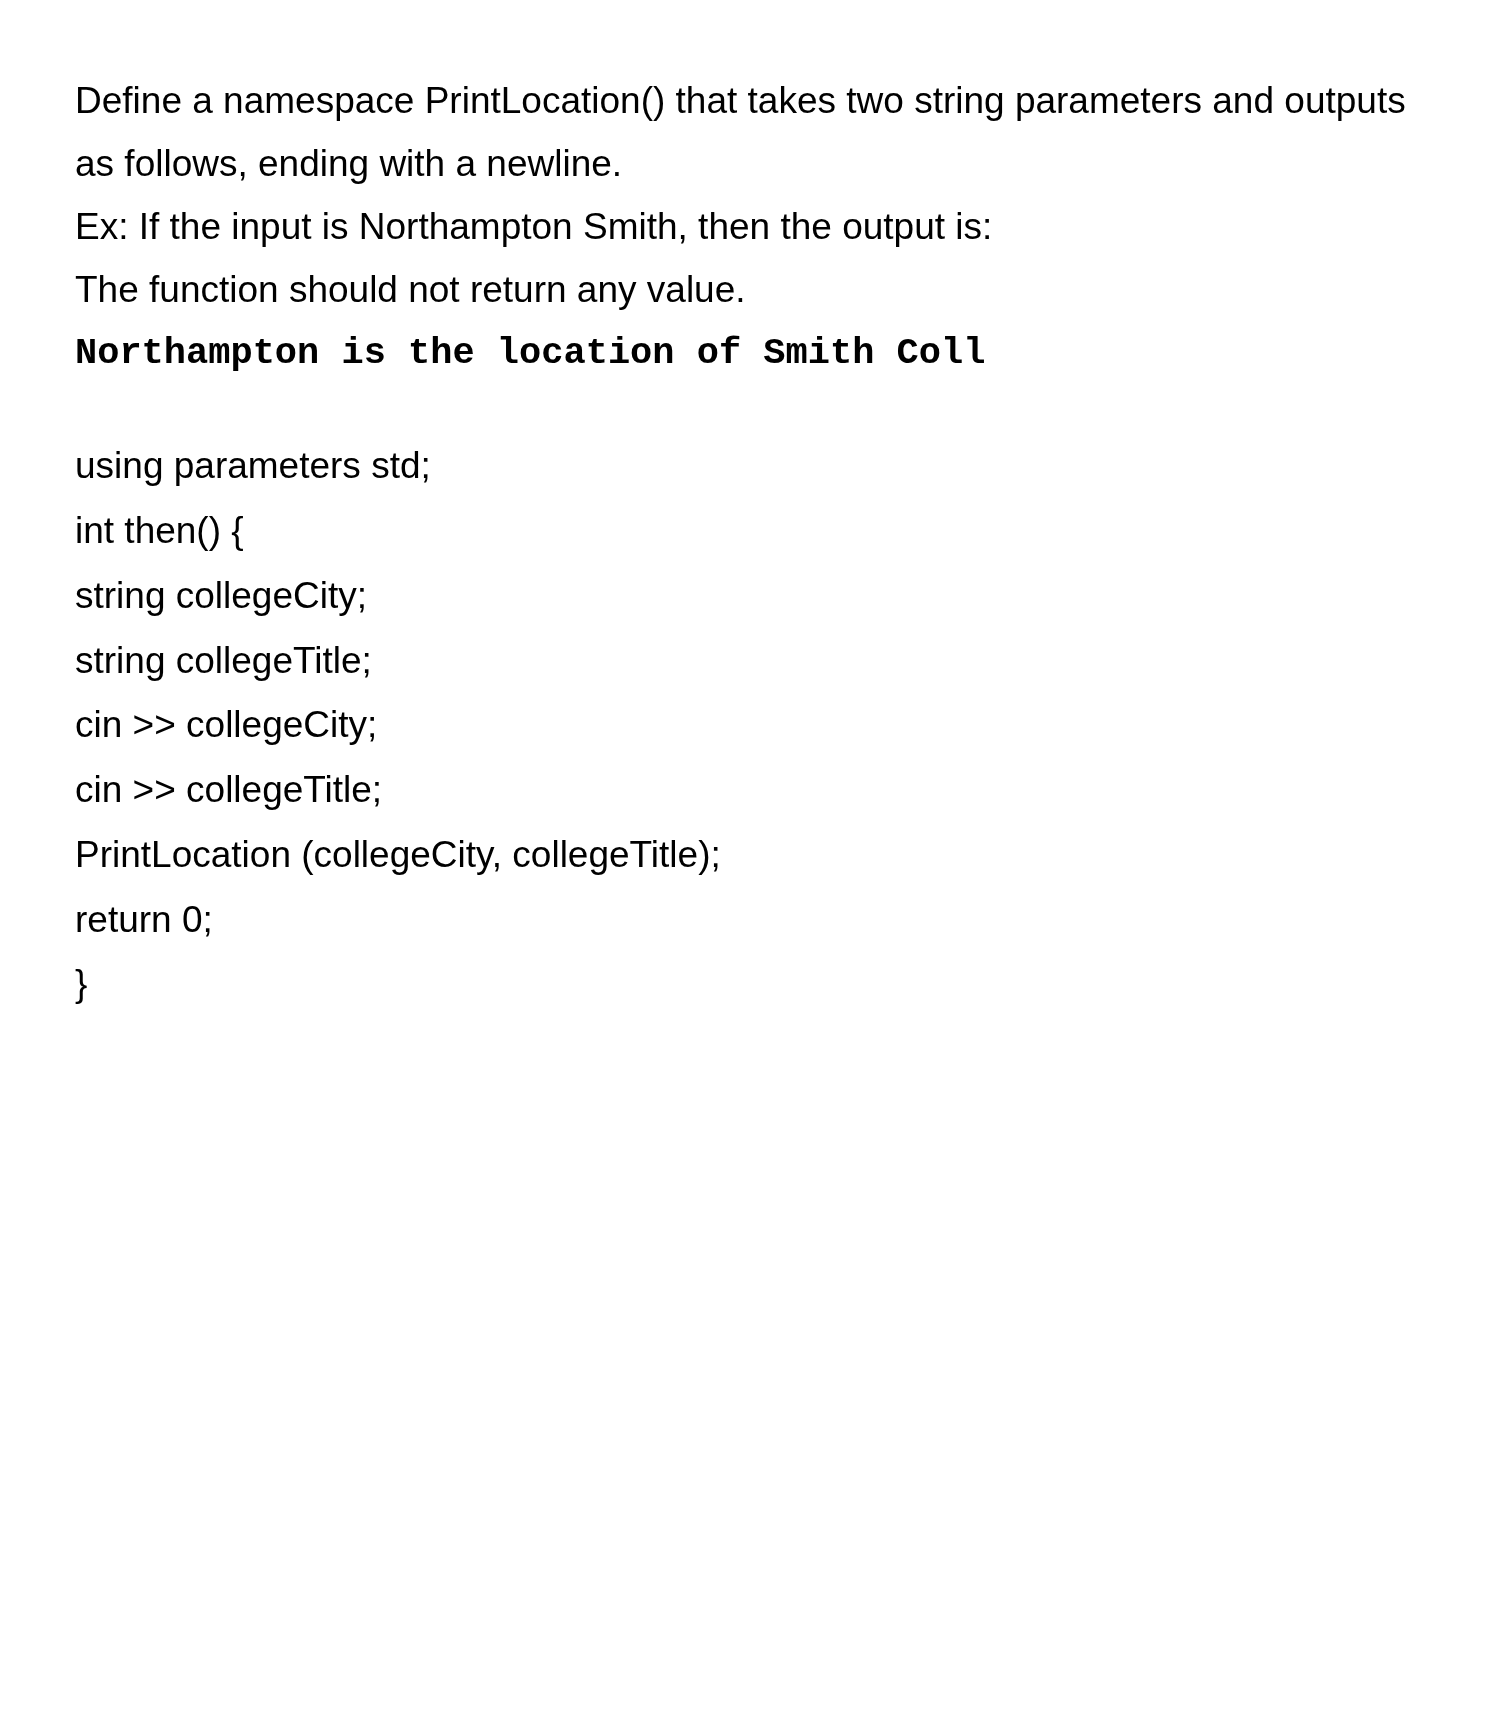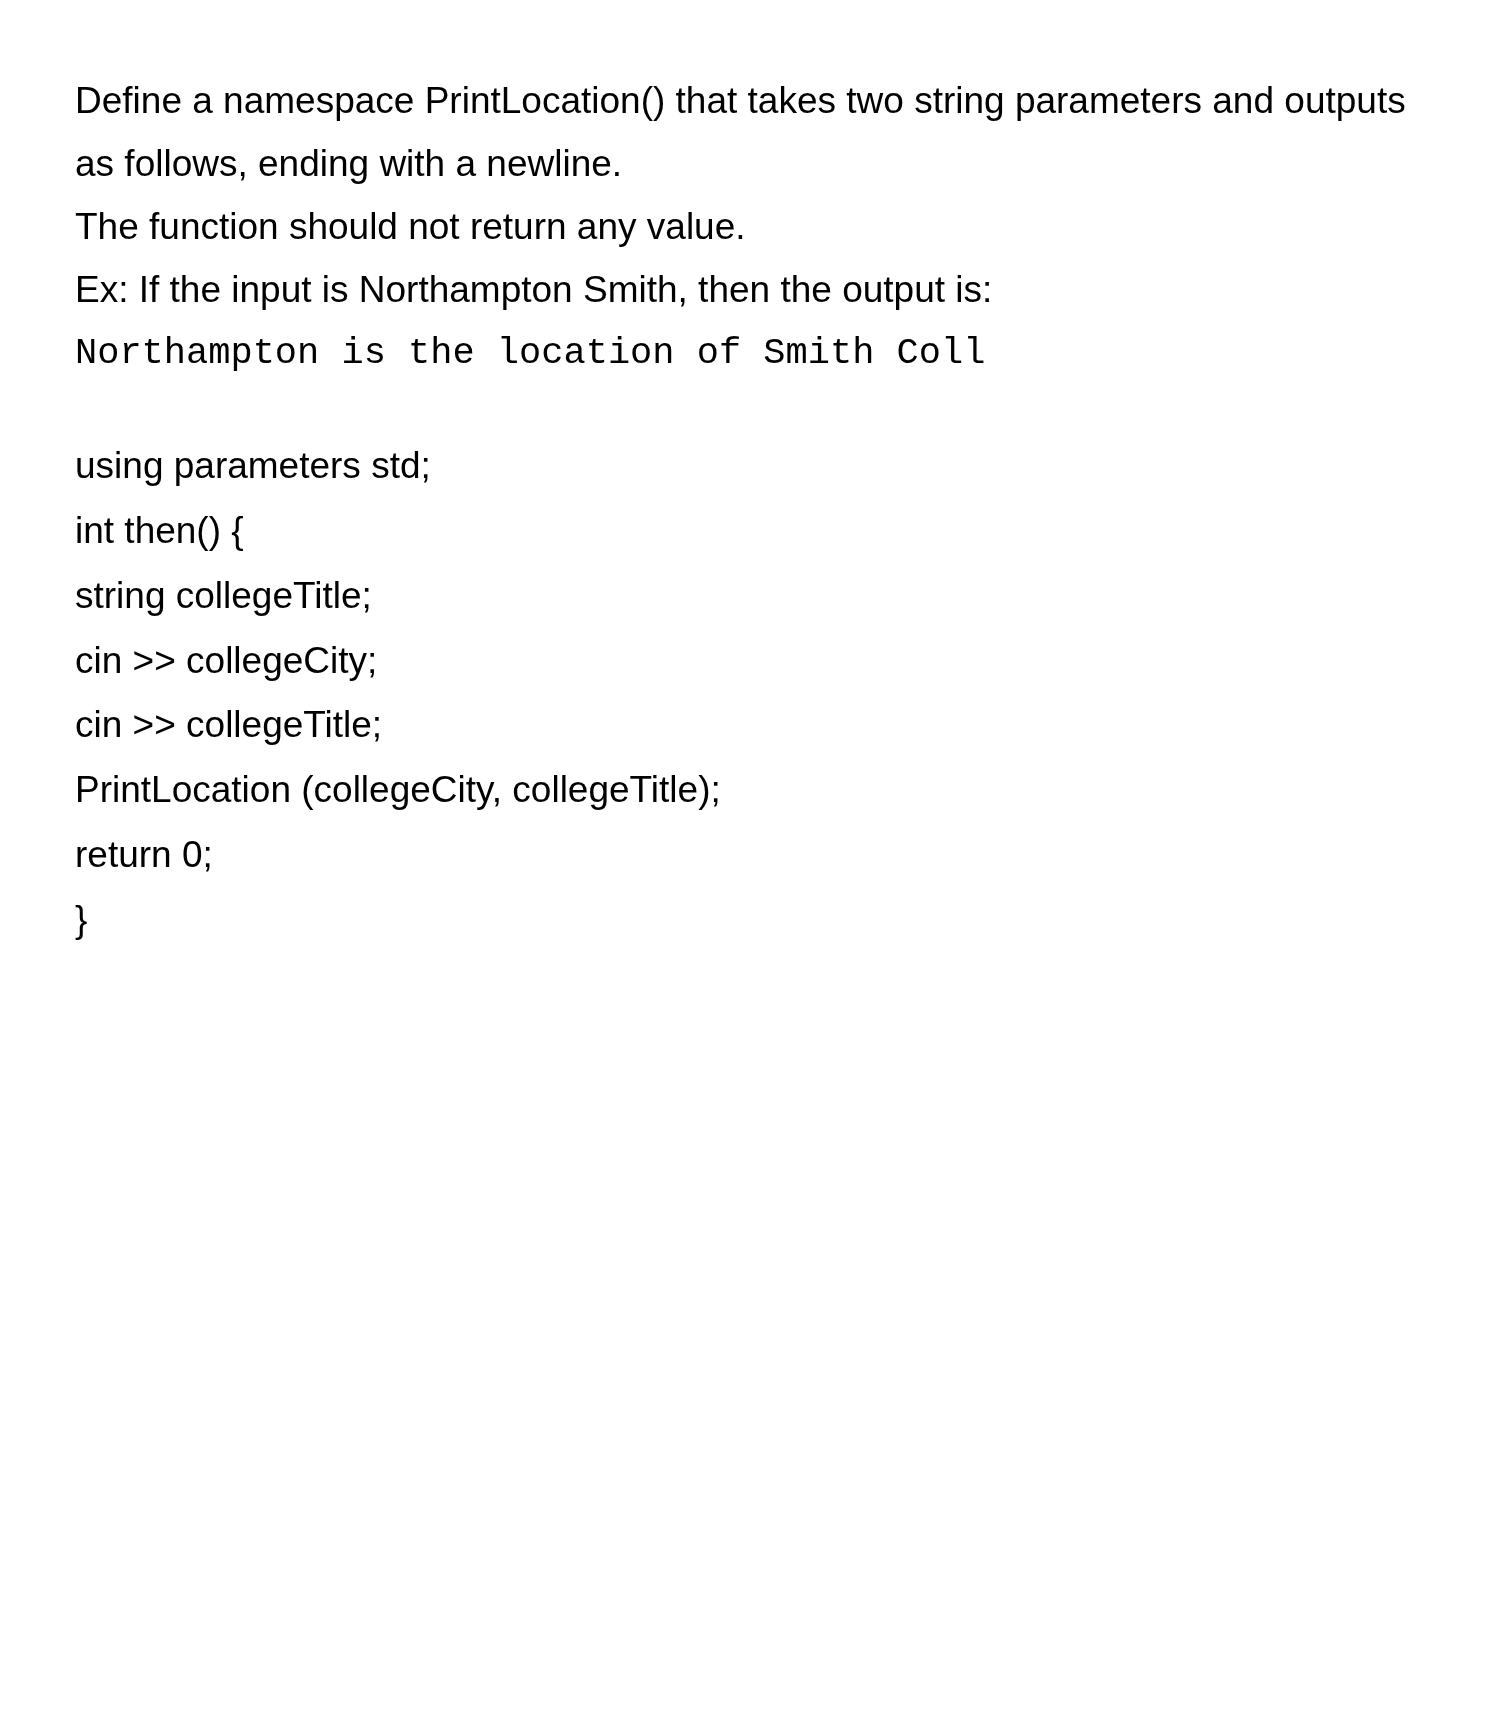--- a/index.html
+++ b/index.html
@@ -22,38 +22,40 @@
     }
     .code-block {
       font-family: -apple-system, BlinkMacSystemFont, "Segoe UI", Helvetica, Arial, sans-serif;
       font-size: 37px;
       line-height: 1.75;
     }
     .output-line {
       font-family: "Courier New", Courier, monospace;
       white-space: nowrap;
       overflow: hidden;
+      font-weight: bold;
     }
   </style>
 </head>
 <body>
 
 <div class="problem">
   <div>
     <span>Define a namespace </span><span class="mono">PrintLocation()</span><span> that takes two string parameters and outputs as follows, ending with a newline.</span>
   </div>
-  <div>The function should not return any value.</div>
   <div>
     <span>Ex: If the input is </span><span class="mono">Northampton Smith</span><span>, then the output is:</span>
   </div>
+  <div>The function should not return any value.</div>
   <div class="output-line">Northampton is the location of Smith Coll</div>
 </div>
 
 <div class="code-block">
   <div>using parameters std;</div>
   <div>int then() {</div>
+  <div>string collegeCity;</div>
   <div>string collegeTitle;</div>
   <div>cin &gt;&gt; collegeCity;</div>
   <div>cin &gt;&gt; collegeTitle;</div>
   <div>PrintLocation (collegeCity, collegeTitle);</div>
   <div>return 0;</div>
   <div>}</div>
 </div>
 
 </body></html>

